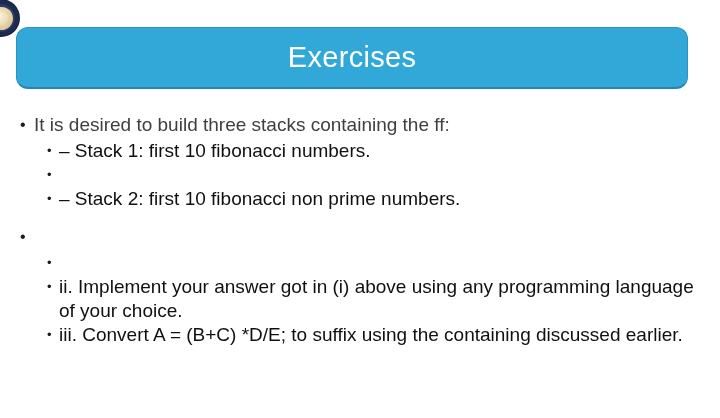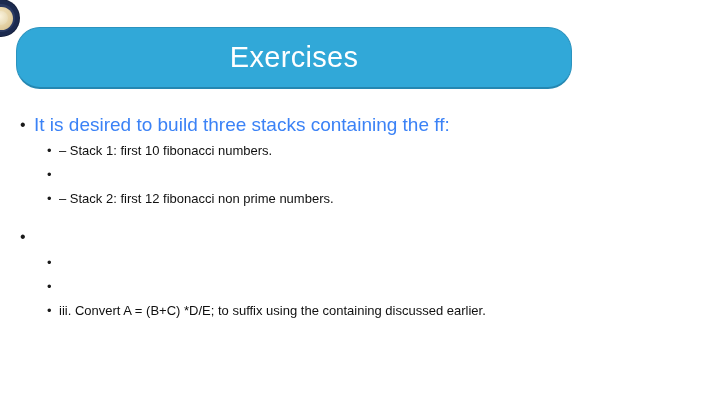--- a/index.html
+++ b/index.html
@@ -62,27 +62,27 @@
     height: 14px;
     border-radius: 50%;
     background: radial-gradient(circle at 40% 38%, #fbf3dd 0%, #e9dcb8 70%, #d8c69a 100%);
   }
 
   
   .title-banner {
     position: absolute;
     left: 16px;
     top: 27px;
-    width: 556px;
+    width: 672px;
     height: 62px;
     box-sizing: border-box;
     background: #31a8d8;
     border: 1px solid #2b93bf;
     border-bottom: 2px solid #2587b1;
-    border-radius: 24px;
+    border-radius: 12px;
     display: flex;
     align-items: center;
     justify-content: center;
   }
   .title-text {
     color: #ffffff;
     font-size: 29px;
     font-weight: 400;
     letter-spacing: 0.3px;
     line-height: 1;
@@ -104,21 +104,21 @@
     margin-bottom: 2px;
   }
   .bullet-l1 .marker {
     color: #1a1a1a;
     font-size: 16px;
     line-height: 25px;
     width: 14px;
     flex: 0 0 14px;
   }
   .bullet-l1 .text {
-    color: #3b82f6;
+    color: #404040;
     font-size: 19px;
     line-height: 25px;
     font-weight: 400;
   }
 
   .group-l2 {
     margin-top: 1px;
     margin-bottom: 4px;
   }
 
@@ -130,21 +130,21 @@
   }
   .bullet-l2 .marker {
     color: #1a1a1a;
     font-size: 13px;
     line-height: 24px;
     width: 12px;
     flex: 0 0 12px;
   }
   .bullet-l2 .text {
     color: #101010;
-    font-size: 13px;
+    font-size: 19px;
     line-height: 24px;
     font-weight: 400;
   }
 
   .spacer-block { height: 9px; }
 </style>
 </head>
 <body>
 
 <div class="slide">
@@ -169,36 +169,37 @@
     <div class="group-l2">
       <div class="bullet-l2">
         <span class="marker">•</span>
         <span class="text">– Stack 1: first 10 fibonacci numbers.</span>
       </div>
       <div class="bullet-l2">
         <span class="marker">•</span>
       </div>
       <div class="bullet-l2">
         <span class="marker">•</span>
-        <span class="text">– Stack 2: first 12 fibonacci non prime numbers.</span>
+        <span class="text">– Stack 2: first 10 fibonacci non prime numbers.</span>
       </div>
     </div>
 
     <div class="spacer-block"></div>
 
     <div class="bullet-l1">
       <span class="marker">•</span>
     </div>
 
     <div class="group-l2">
       <div class="bullet-l2">
         <span class="marker">•</span>
       </div>
       <div class="bullet-l2">
         <span class="marker">•</span>
+        <span class="text">ii. Implement your answer got in (i) above using any programming language of your choice.</span>
       </div>
       <div class="bullet-l2">
         <span class="marker">•</span>
         <span class="text">iii. Convert A = (B+C) *D/E; to suffix using the containing discussed earlier.</span>
       </div>
     </div>
 
   </div>
 </div>
 

